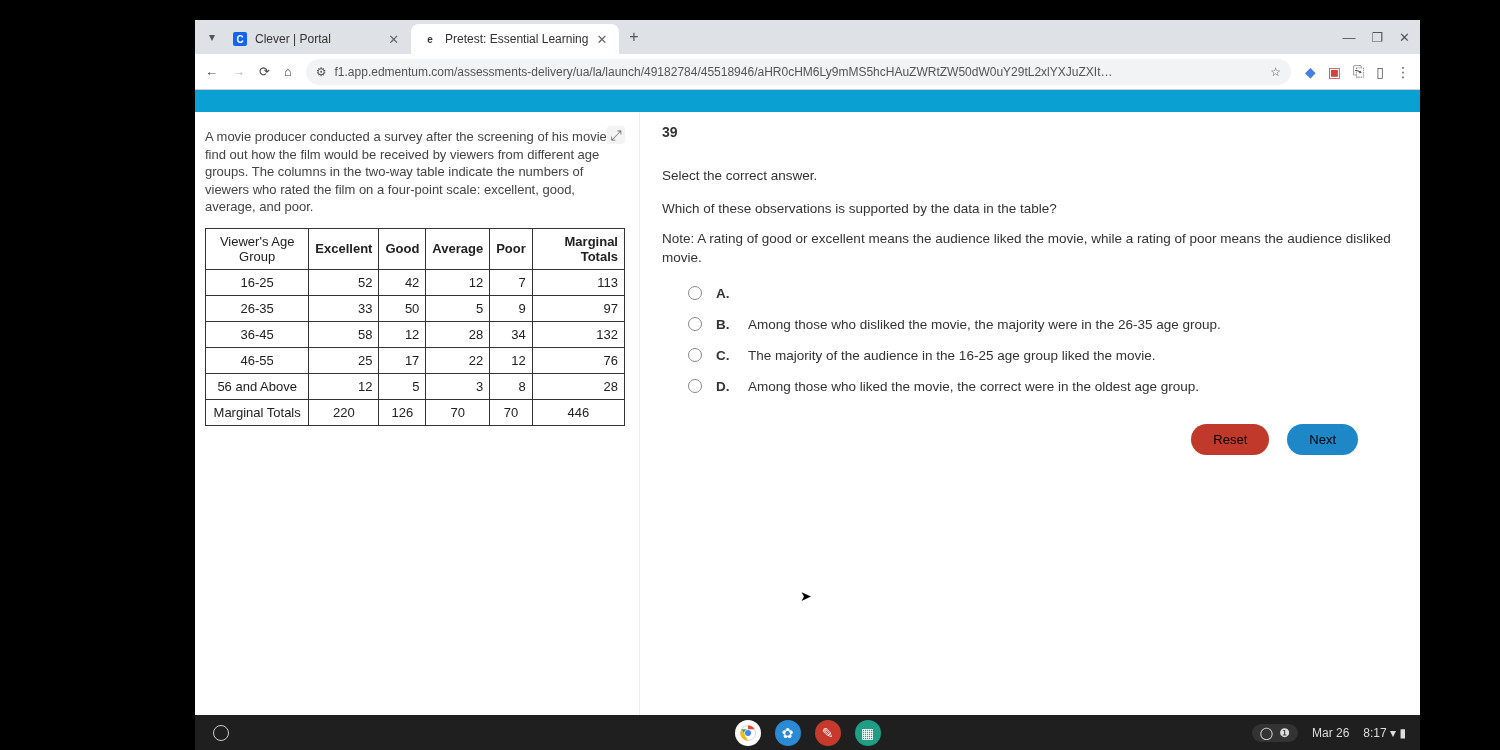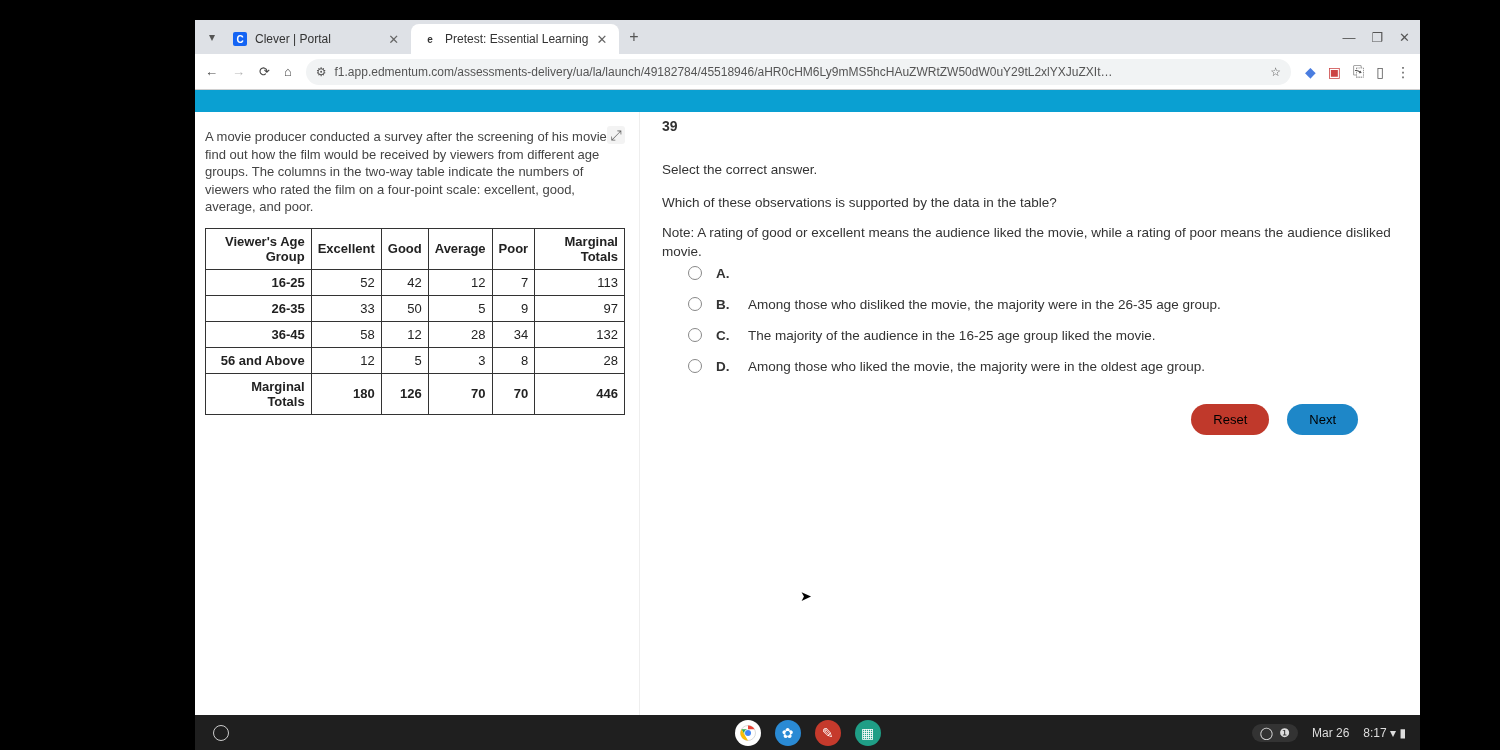--- a/index.html
+++ b/index.html
@@ -127,32 +127,32 @@
     font-size: 13px;
     color: #222;
     width: 100%;
   }
   table.data th, table.data td {
     border: 1px solid #333;
     padding: 5px 6px;
     text-align: right;
   }
   table.data th { font-weight: bold; }
-  table.data td.rowhead, table.data th.rowhead { font-weight: bold; text-align: right; }
+  table.data td.rowhead, table.data th.rowhead { font-weight: normal; text-align: center; }
   .right-panel {
     flex: 1;
     background: #fff;
-    padding: 6px 22px;
+    padding: 12px 22px;
     font-size: 13.5px;
     color: #333;
   }
   .qnum { font-weight: bold; margin-bottom: 28px; font-size:14px; }
   .instr { margin-bottom: 18px; }
   .question { margin-bottom: 14px; }
-  .note { margin-bottom: 4px; line-height:1.4; }
+  .note { margin-bottom: 18px; line-height:1.4; }
   .choices { margin-left: 26px; }
   .choice {
     display: flex;
     align-items: center;
     gap: 14px;
     margin-bottom: 16px;
   }
   .radio {
     width: 14px; height: 14px;
     border: 1.5px solid #888;
@@ -298,30 +298,38 @@
             </tr>
             <tr>
               <td class="rowhead">36-45</td>
               <td>58</td>
               <td>12</td>
               <td>28</td>
               <td>34</td>
               <td>132</td>
             </tr>
             <tr>
+              <td class="rowhead">46-55</td>
+              <td>25</td>
+              <td>17</td>
+              <td>22</td>
+              <td>12</td>
+              <td>76</td>
+            </tr>
+            <tr>
               <td class="rowhead">56 and Above</td>
               <td>12</td>
               <td>5</td>
               <td>3</td>
               <td>8</td>
               <td>28</td>
             </tr>
             <tr>
               <td class="rowhead">Marginal Totals</td>
-              <td class="rowhead">180</td>
+              <td class="rowhead">220</td>
               <td class="rowhead">126</td>
               <td class="rowhead">70</td>
               <td class="rowhead">70</td>
               <td class="rowhead">446</td>
             </tr>
           </tbody>
       </table>
     </div>
 
     <div class="right-panel">
@@ -340,21 +348,21 @@
             <span>Among those who disliked the movie, the majority were in the 26-35 age group.</span>
           </div>
           <div class="choice">
             <span class="radio"></span>
             <span class="letter">C.</span>
             <span>The majority of the audience in the 16-25 age group liked the movie.</span>
           </div>
           <div class="choice">
             <span class="radio"></span>
             <span class="letter">D.</span>
-            <span>Among those who liked the movie, the majority were in the oldest age group.</span>
+            <span>Among those who liked the movie, the correct were in the oldest age group.</span>
           </div>
         </div>
       <div class="btn-row">
         <button class="btn btn-reset">Reset</button>
         <button class="btn btn-next">Next</button>
       </div>
     </div>
   </div>
 </div>
 

